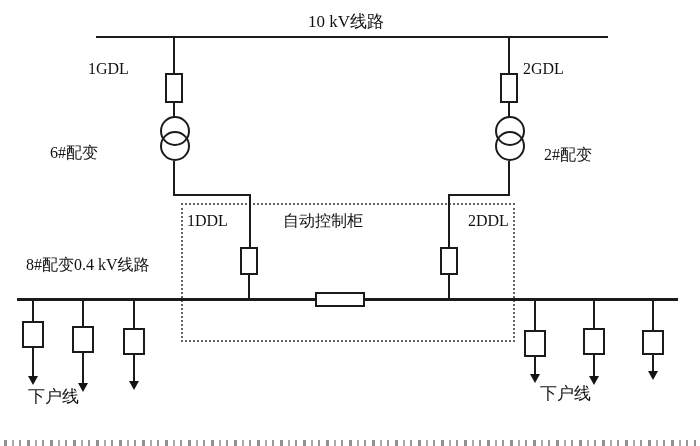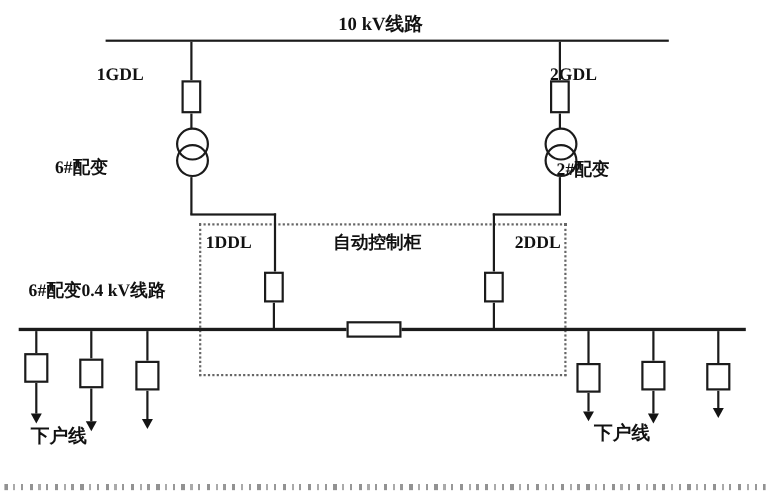--- a/index.html
+++ b/index.html
@@ -4,21 +4,21 @@
 <style>
   html,body{margin:0;padding:0;background:#ffffff;}
   .stage{
     position:relative;width:700px;height:446px;background:#ffffff;overflow:hidden;
     font-family:"Liberation Serif","DejaVu Serif",serif;color:#111;
   }
   .stage *{box-sizing:border-box;}
   .hline,.vline{position:absolute;background:#1b1b1b;z-index:1;}
   .box{position:absolute;border:2px solid #1b1b1b;background:#ffffff;z-index:2;}
   .circle{position:absolute;width:30px;height:30px;border:2px solid #1b1b1b;border-radius:50%;background:transparent;z-index:1;}
-  .lbl{position:absolute;font-size:16px;line-height:1.1;white-space:nowrap;z-index:3;font-weight:bold;}
+  .lbl{position:absolute;font-size:16px;line-height:1.1;white-space:nowrap;z-index:3;}
   .dottedbox{position:absolute;border:2px dotted #666;z-index:0;}
   .arrowhead{position:absolute;width:0;height:0;border-left:5px solid transparent;border-right:5px solid transparent;border-top:9px solid #141414;z-index:2;}
   .caption{position:absolute;left:0;top:411px;width:700px;text-align:center;font-size:20px;z-index:3;}
   .cutoff{
     position:absolute;left:4px;top:440px;width:692px;height:6px;opacity:.55;
     background:repeating-linear-gradient(90deg,rgba(35,35,35,.9) 0 3px,transparent 3px 8px,rgba(35,35,35,.7) 8px 10px,transparent 10px 15px,rgba(35,35,35,.85) 15px 17px,transparent 17px 23px);
     filter:blur(.6px);z-index:3;
   }
 </style>
 </head>
@@ -35,39 +35,39 @@
   <div class="vline" style="left:173px;top:103px;width:2px;height:14px"></div>
   <div class="circle" style="left:160px;top:116px"></div>
   <div class="circle" style="left:160px;top:131px"></div>
   <div class="lbl" style="left:50px;top:144px">6#配变</div>
   <div class="vline" style="left:173px;top:161px;width:2px;height:34px"></div>
   <div class="hline" style="left:173px;top:194px;width:78px;height:2px"></div>
   <div class="vline" style="left:249px;top:194px;width:2px;height:53px"></div>
 
   <div class="vline" style="left:508px;top:38px;width:2px;height:35px"></div>
   <div class="box" style="left:500px;top:73px;width:18px;height:30px"></div>
-  <div class="lbl" style="left:500px;top:60px">2GDL</div>
+  <div class="lbl" style="left:523px;top:60px">2GDL</div>
   <div class="vline" style="left:508px;top:103px;width:2px;height:14px"></div>
   <div class="circle" style="left:495px;top:116px"></div>
   <div class="circle" style="left:495px;top:131px"></div>
-  <div class="lbl" style="left:506px;top:146px">2#配变</div>
+  <div class="lbl" style="left:544px;top:146px">2#配变</div>
   <div class="vline" style="left:508px;top:161px;width:2px;height:34px"></div>
   <div class="hline" style="left:448px;top:194px;width:62px;height:2px"></div>
   <div class="vline" style="left:448px;top:194px;width:2px;height:53px"></div>
 
   <div class="dottedbox" style="left:181px;top:203px;width:334px;height:139px"></div>
   <div class="lbl" style="left:187px;top:212px">1DDL</div>
-  <div class="lbl" style="left:283px;top:212px;width:100px;text-align:right">自动控制柜</div>
+  <div class="lbl" style="left:283px;top:212px;width:100px;text-align:left">自动控制柜</div>
   <div class="lbl" style="left:468px;top:212px">2DDL</div>
   <div class="box" style="left:240px;top:247px;width:18px;height:28px"></div>
   <div class="vline" style="left:248px;top:275px;width:2px;height:25px"></div>
   <div class="box" style="left:440px;top:247px;width:18px;height:28px"></div>
   <div class="vline" style="left:448px;top:275px;width:2px;height:25px"></div>
 
-  <div class="lbl" style="left:26px;top:256px">6#配变0.4 kV线路</div>
+  <div class="lbl" style="left:26px;top:256px">8#配变0.4 kV线路</div>
   <div class="hline" style="left:17px;top:298px;width:661px;height:3px"></div>
   <div class="box" style="left:315px;top:292px;width:50px;height:15px"></div>
 
   <div class="vline" style="left:32px;top:301px;width:2px;height:20px"></div>
   <div class="box" style="left:22px;top:321px;width:22px;height:27px"></div>
   <div class="vline" style="left:32px;top:348px;width:2px;height:28px"></div>
   <div class="arrowhead" style="left:28px;top:376px"></div>
 
   <div class="vline" style="left:82px;top:301px;width:2px;height:25px"></div>
   <div class="box" style="left:72px;top:326px;width:22px;height:27px"></div>

